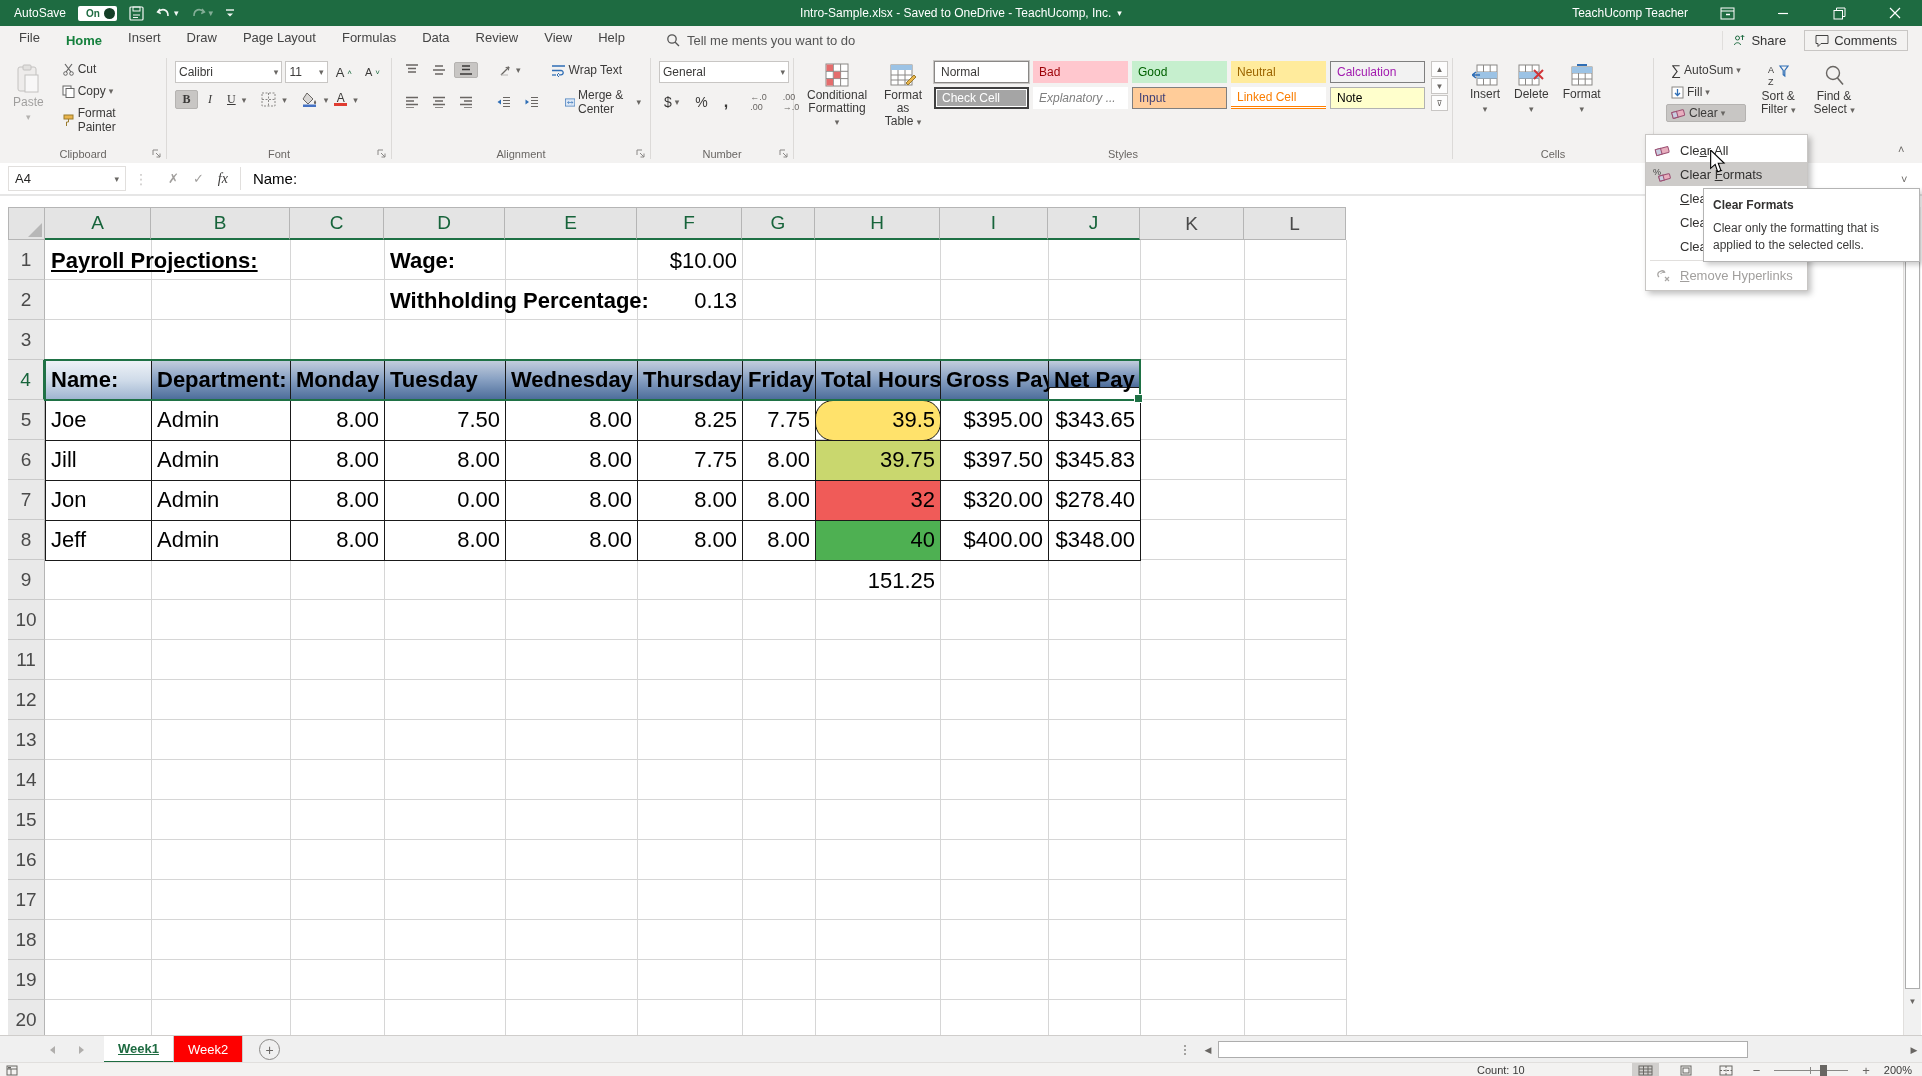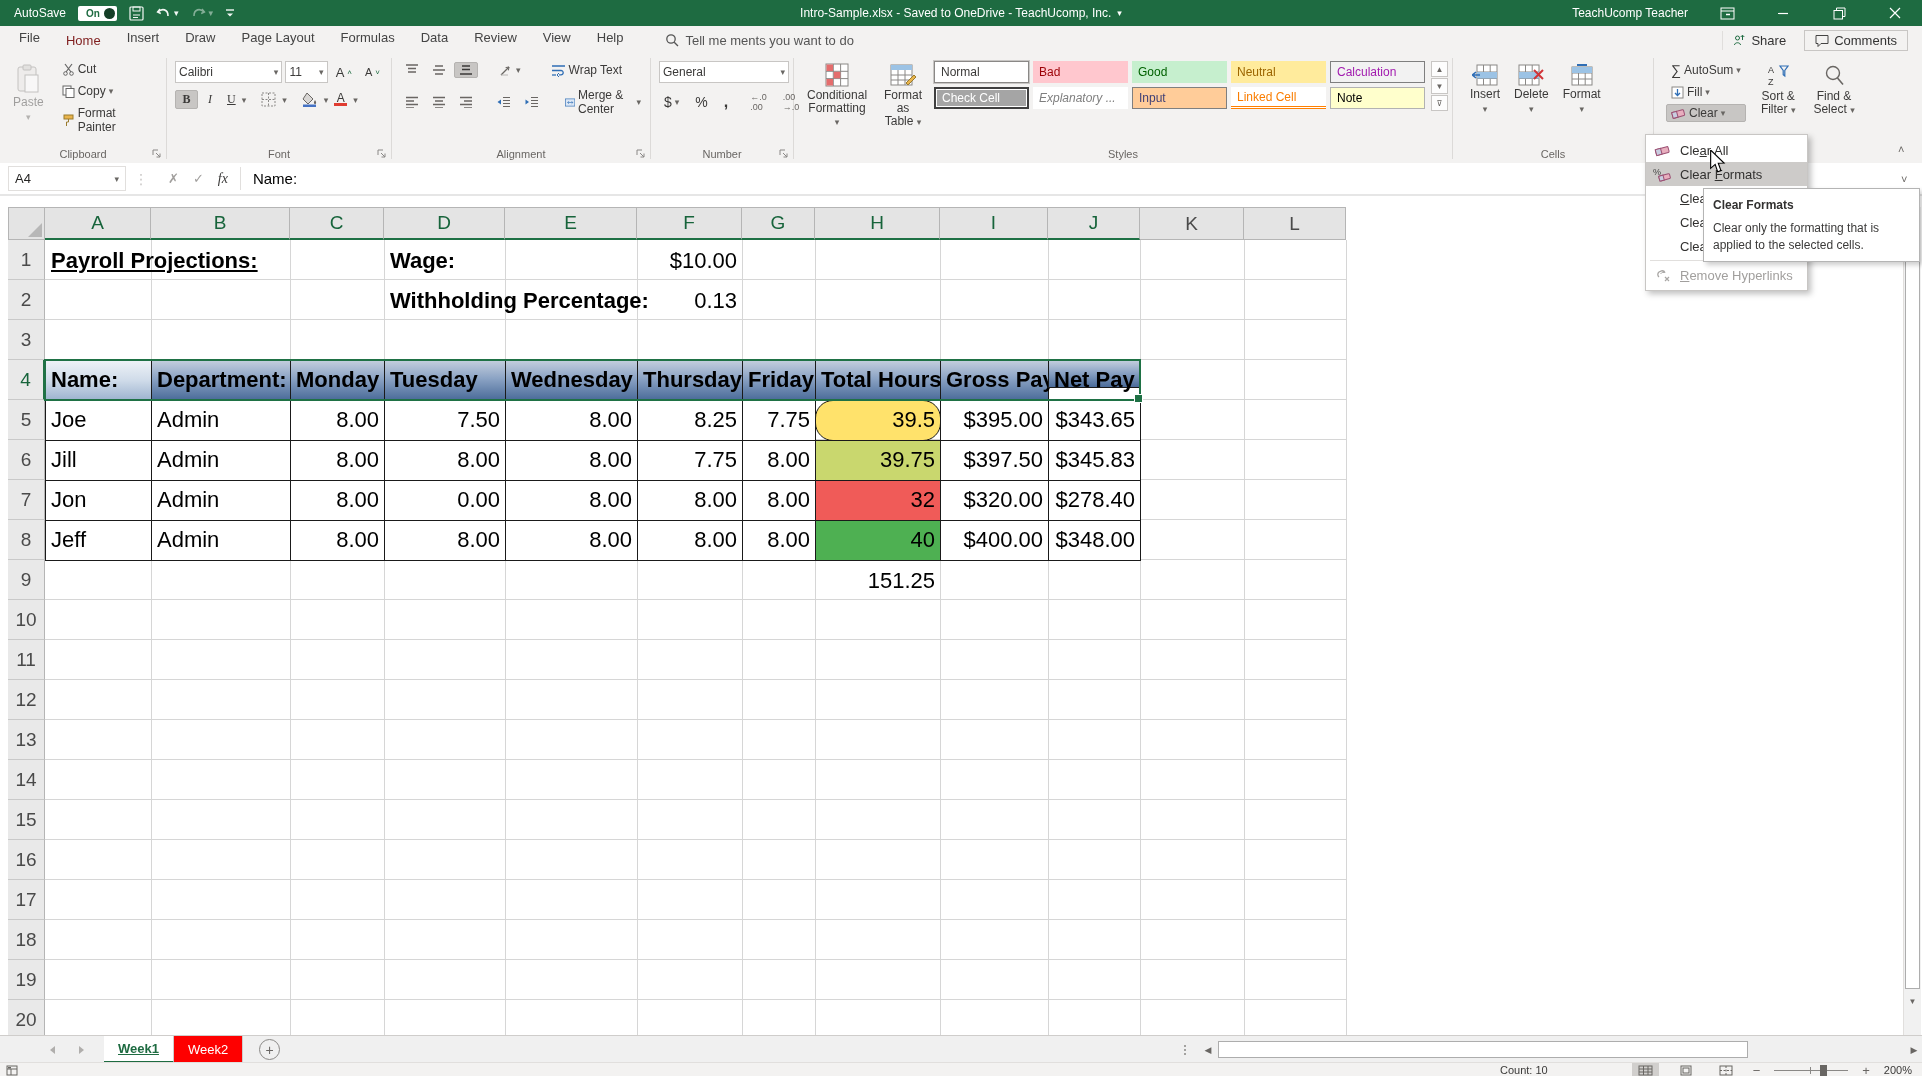--- a/index.html
+++ b/index.html
@@ -18,21 +18,21 @@
   .dim{opacity:.45}
   .tb-center{position:absolute;left:0;right:0;top:0;height:26px;display:flex;align-items:center;justify-content:center;
              pointer-events:none;font-size:12px}
   .tb-right{margin-left:auto;display:flex;align-items:center;gap:22px;padding-right:10px}
   .winbtn{width:34px;height:24px;display:flex;align-items:center;justify-content:center}
 
   
   .tabrow{position:absolute;left:0;top:26px;width:1922px;height:28px;background:#f3f2f1;display:flex;
           align-items:center;font-size:13px;color:#444}
   .rtab{padding:0 13px;height:28px;display:flex;align-items:center}
-  .rtab.active{color:#7f1d1d;font-weight:normal;border-bottom:3px solid #0c4a6e;padding-top:3px}
+  .rtab.active{color:#15803d;font-weight:bold;border-bottom:3px solid #0c4a6e;padding-top:3px}
   .tellme{display:flex;align-items:center;gap:7px;margin-left:28px;color:#555}
   .tr-right{margin-left:auto;display:flex;align-items:center;gap:8px;padding-right:14px}
   .pillbtn{display:flex;align-items:center;gap:5px;padding:2px 10px;border-left:1px solid #e0dedc;color:#333}
 
   
   .ribbon{position:absolute;left:0;top:54px;width:1922px;height:109px;background:#f3f2f1;
           border-bottom:1px solid #d2d0ce;display:flex;font-size:12px;color:#3b3a39}
   .rgroup{position:relative;height:100%;flex:none}
   .rgdiv{width:1px;background:#dcdad8;margin:4px 0;flex:none}
   .glabel{position:absolute;bottom:3px;left:0;right:0;text-align:center;font-size:11px;color:#696663}
@@ -819,21 +819,21 @@
 
 <div class="statusbar">
   <span style="padding-left:6px">
     <svg width="12" height="11" viewBox="0 0 12 11">
         <rect x="1" y="1" width="10" height="9" fill="none" stroke="#696663"></rect>
         <path d="M1 4h10M5 4v6" stroke="#696663"></path>
         <rect x="2" y="2" width="3" height="1.5" fill="#696663"></rect>
       </svg>
   </span>
   <span class="sb-right">
-    <span style="margin-right:70px">Count: 10</span>
+    <span style="margin-right:93px">Count: 10</span>
     <span class="viewbtn sel">
       <svg width="15" height="11" viewBox="0 0 15 11">
           <rect x="1" y="1" width="13" height="9" fill="none" stroke="#696663"></rect>
           <path d="M1 4h13M1 7h13M5.5 1v9M10 1v9" stroke="#696663"></path>
         </svg>
     </span>
     <span class="viewbtn">
       <svg width="14" height="11" viewBox="0 0 14 11">
           <rect x="2" y="1" width="10" height="9" fill="none" stroke="#696663"></rect>
           <rect x="4" y="3" width="6" height="5" fill="none" stroke="#696663"></rect>

